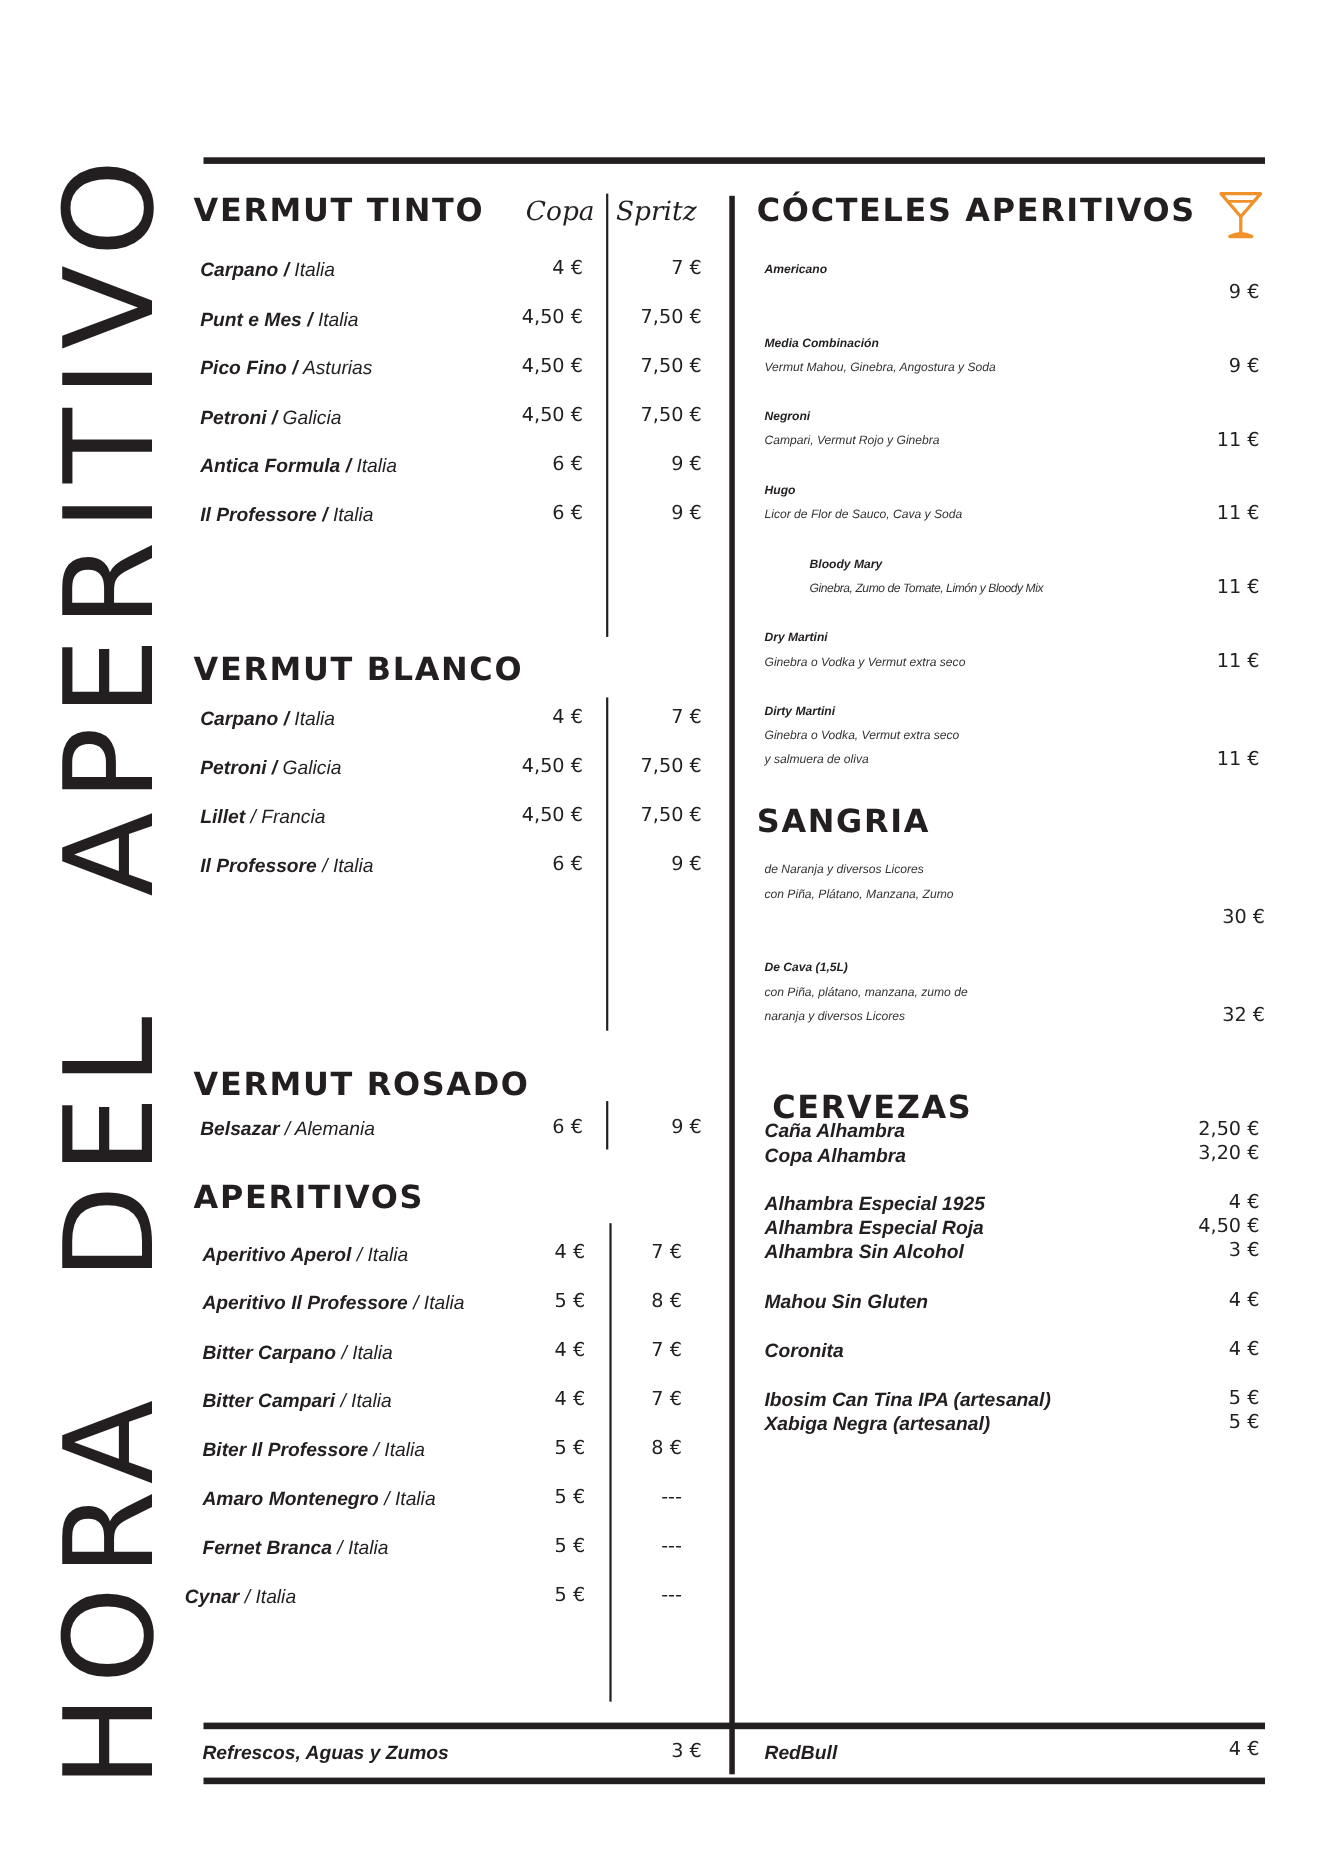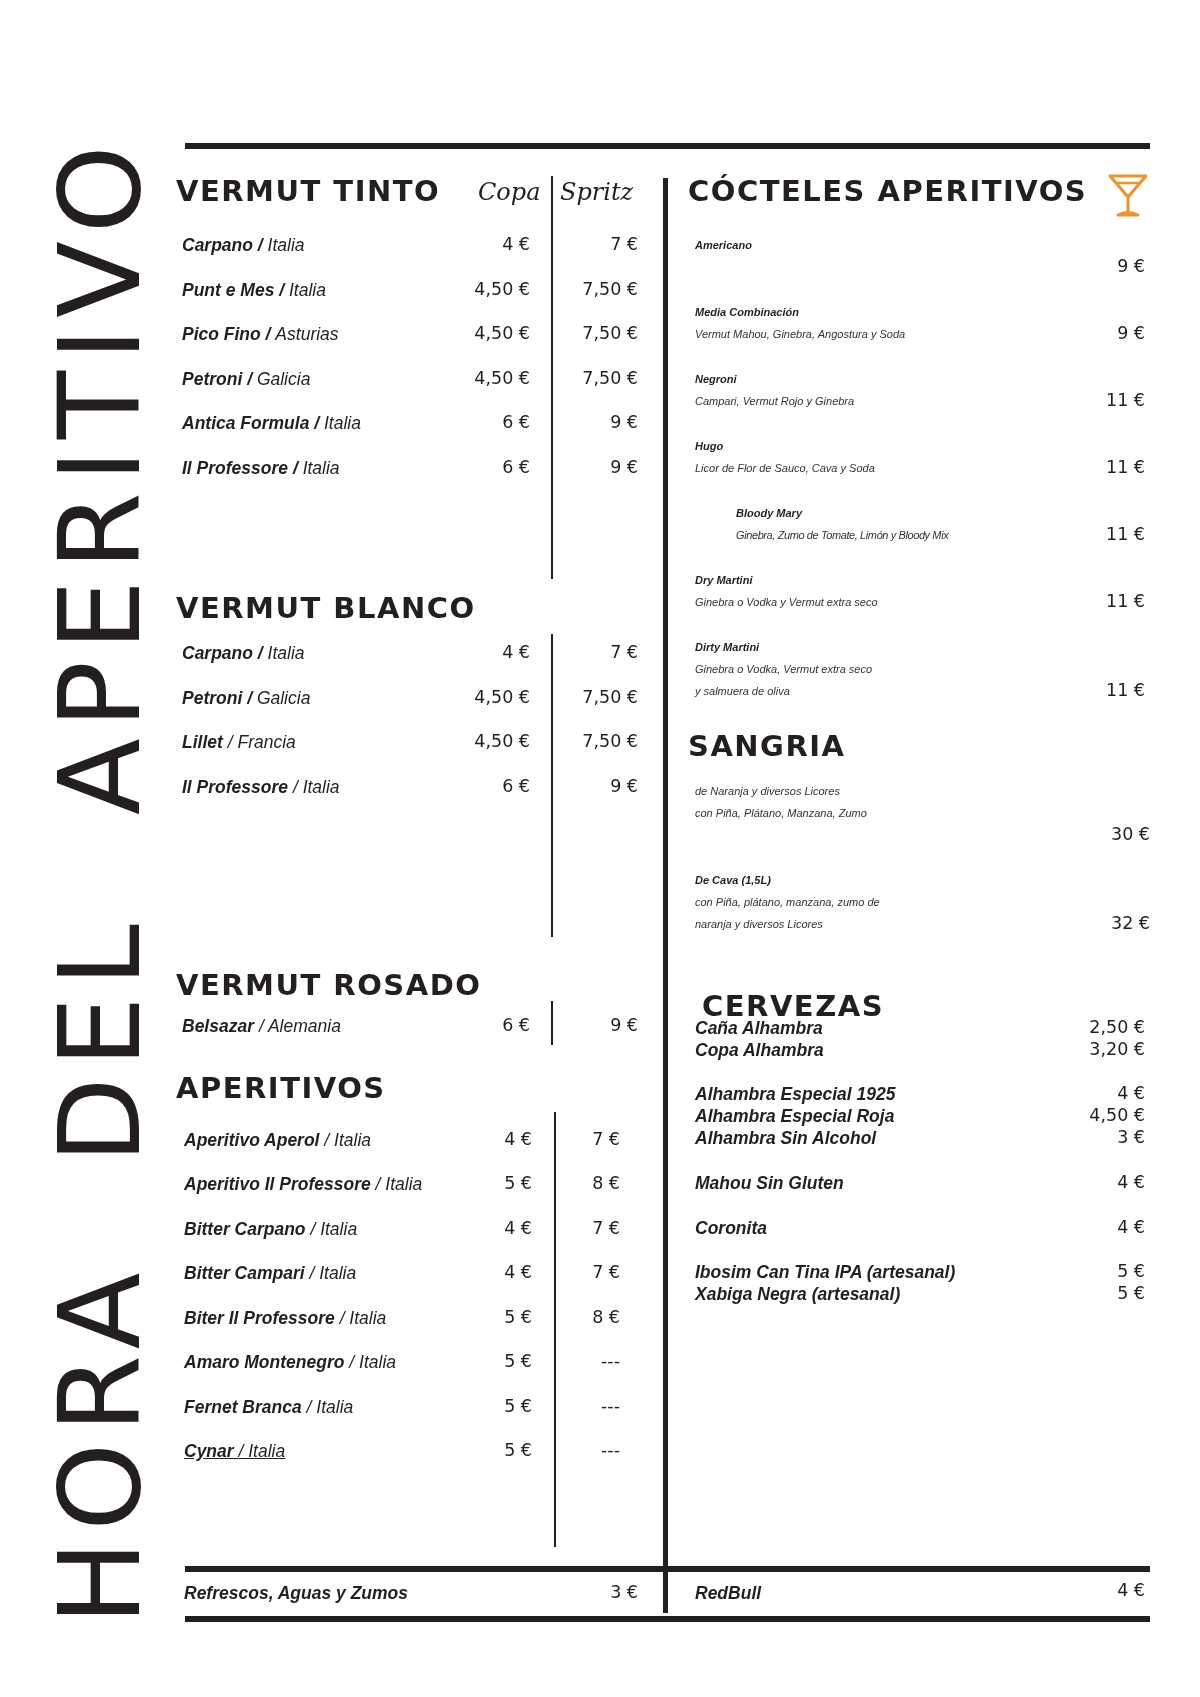--- a/index.html
+++ b/index.html
@@ -152,21 +152,21 @@
 <div class="price" style="right:580px; top:1307px;">8 €</div>
 
 <div class="row" style="left:184px; top:1352px;"><span class="name">Amaro Montenegro</span> <span class="origin">/ Italia</span></div>
 <div class="price" style="right:668px; top:1351px;">5 €</div>
 <div class="price" style="right:580px; top:1351px;">---</div>
 
 <div class="row" style="left:184px; top:1397px;"><span class="name">Fernet Branca</span> <span class="origin">/ Italia</span></div>
 <div class="price" style="right:668px; top:1396px;">5 €</div>
 <div class="price" style="right:580px; top:1396px;">---</div>
 
-<div class="row" style="left:184px; top:1441px;text-decoration:underline;"><span class="name">Cynar</span> <span class="origin">/ Italia</span></div>
+<div class="row" style="left:168px; top:1441px;"><span class="name">Cynar</span> <span class="origin">/ Italia</span></div>
 <div class="price" style="right:668px; top:1440px;">5 €</div>
 <div class="price" style="right:580px; top:1440px;">---</div>
 
 <div class="section-title" style="left:688px; top:174px;">CÓCTELES APERITIVOS</div>
 <svg class="glass-icon" viewBox="0 0 42 46">
   <path d="M3 3 H39 L21 24 Z" fill="none" stroke="#f0922b" stroke-width="3" stroke-linejoin="round"></path>
   <line x1="9" y1="10" x2="33" y2="10" stroke="#f0922b" stroke-width="2.5"></line>
   <line x1="21" y1="24" x2="21" y2="39" stroke="#f0922b" stroke-width="3"></line>
   <path d="M11 42 Q21 37 31 42 Z" fill="none" stroke="#f0922b" stroke-width="3" stroke-linejoin="round"></path>
 </svg>

